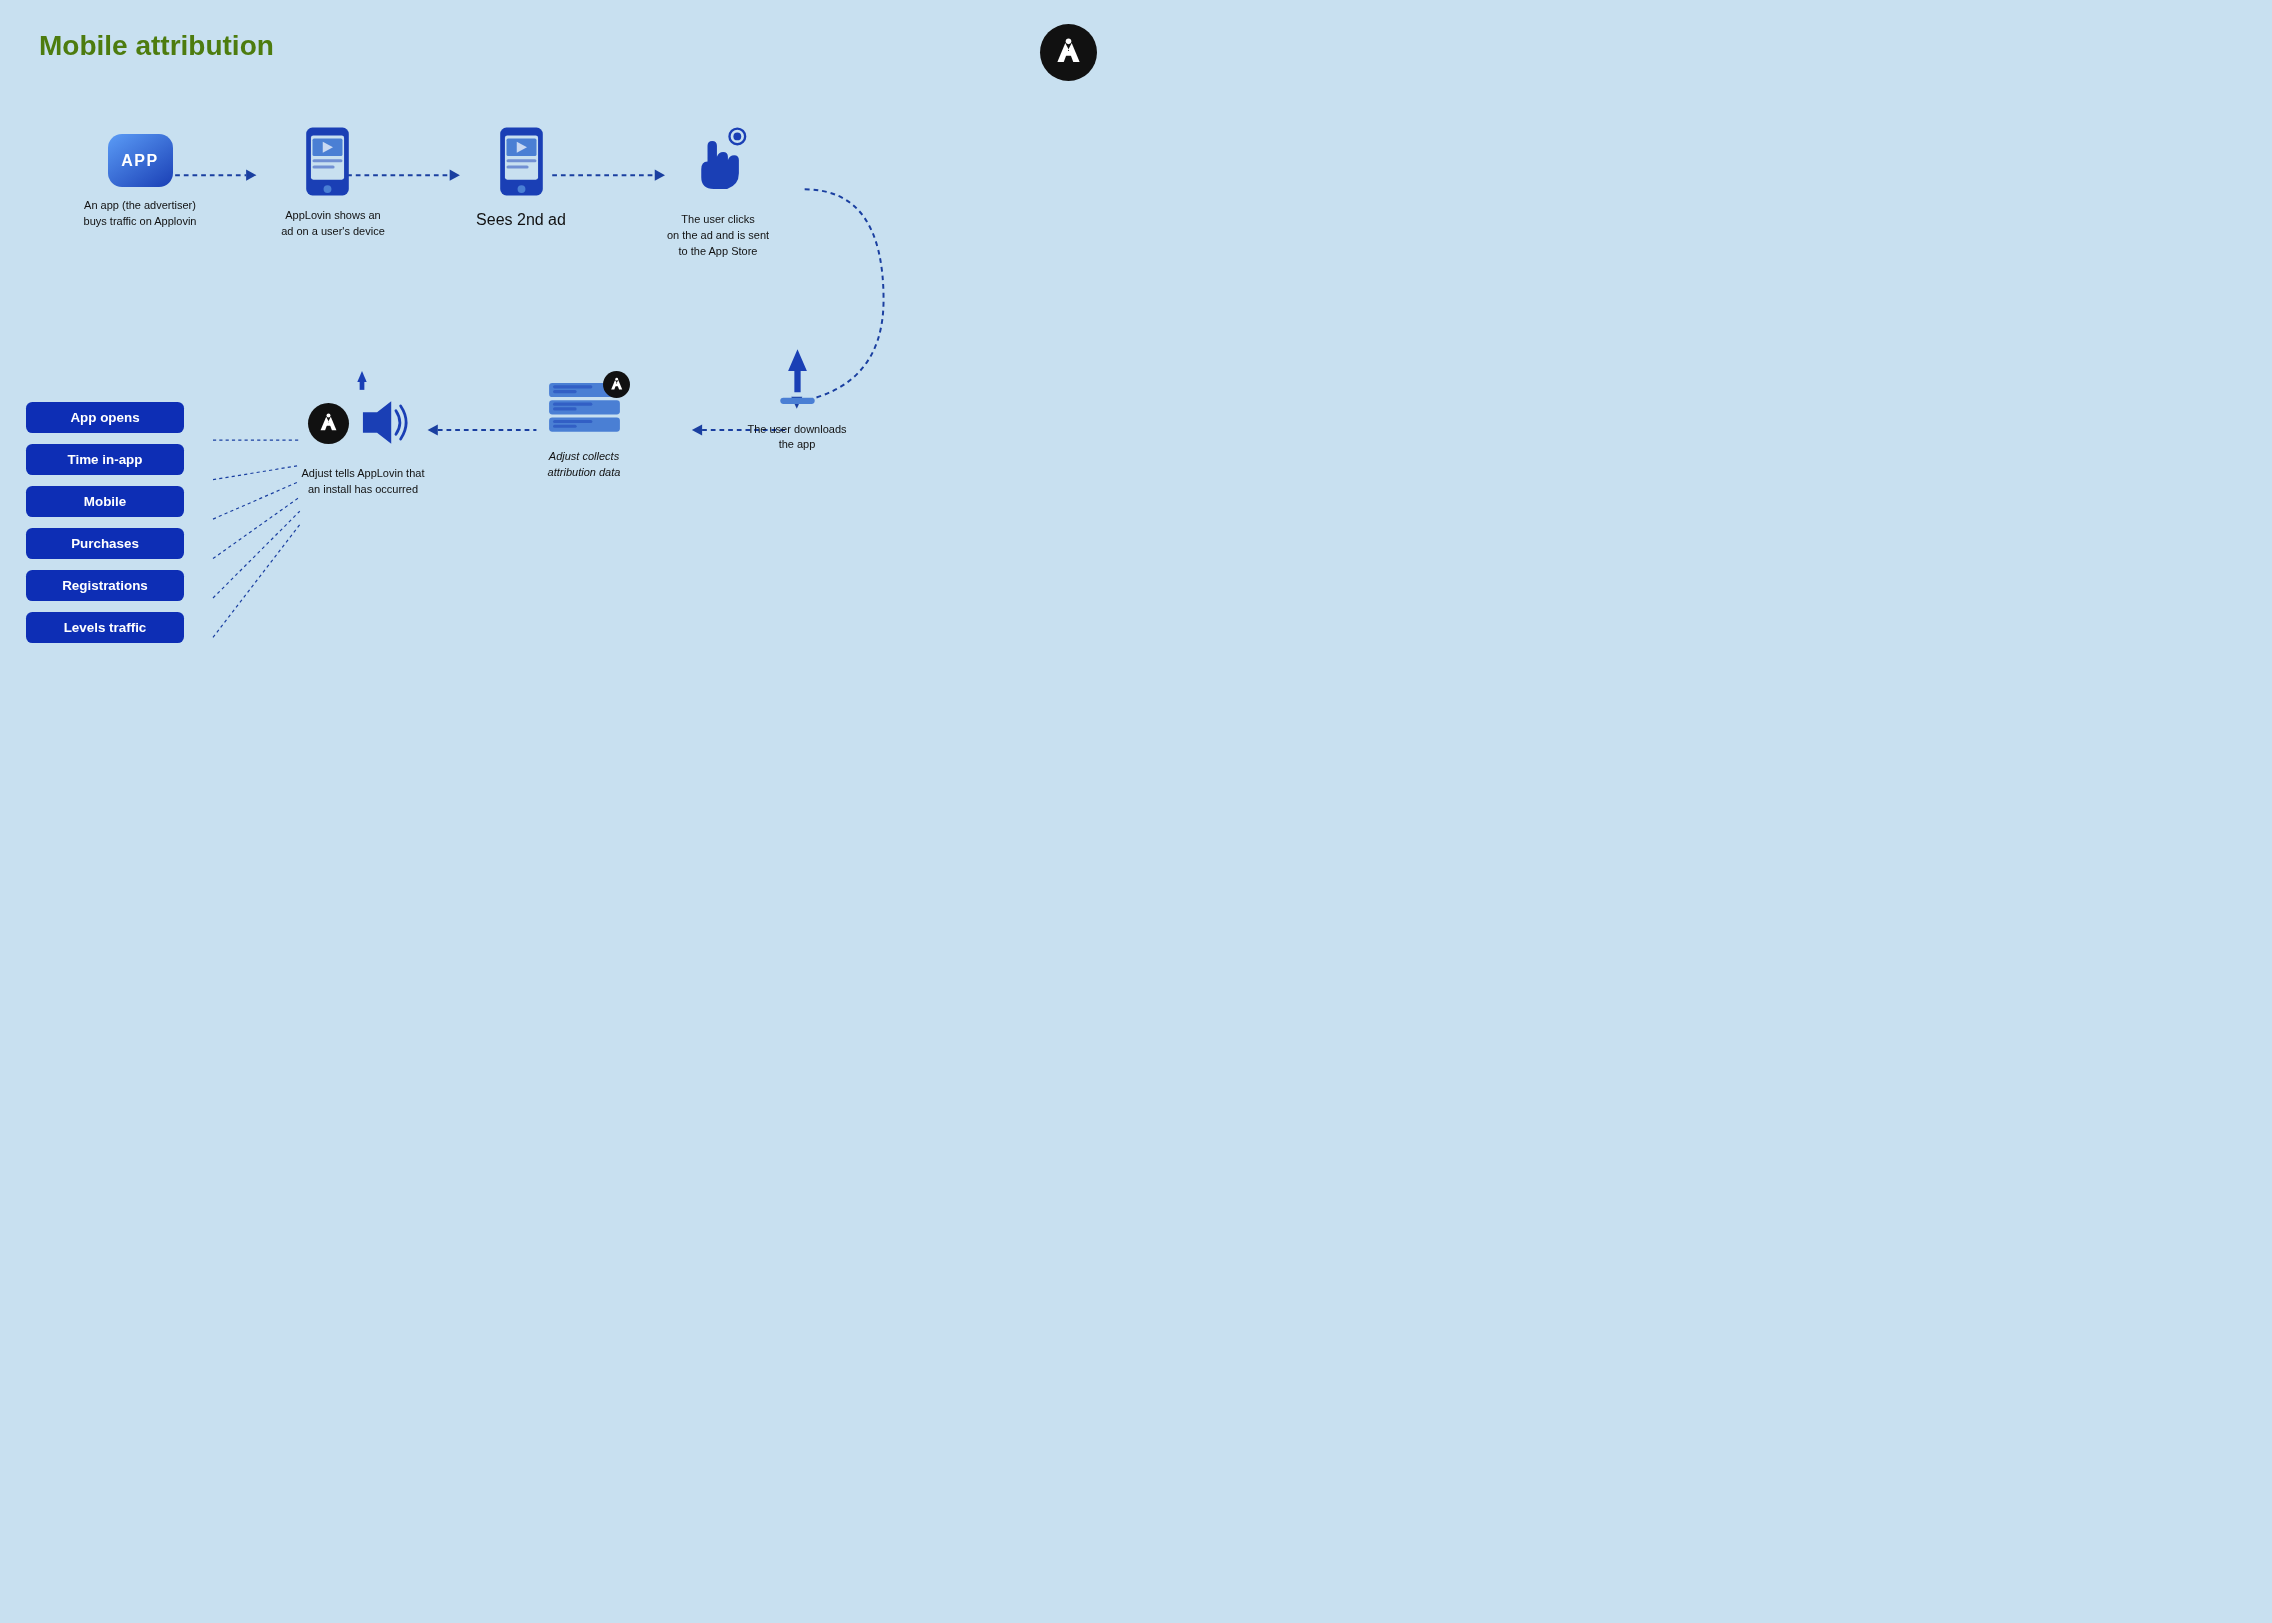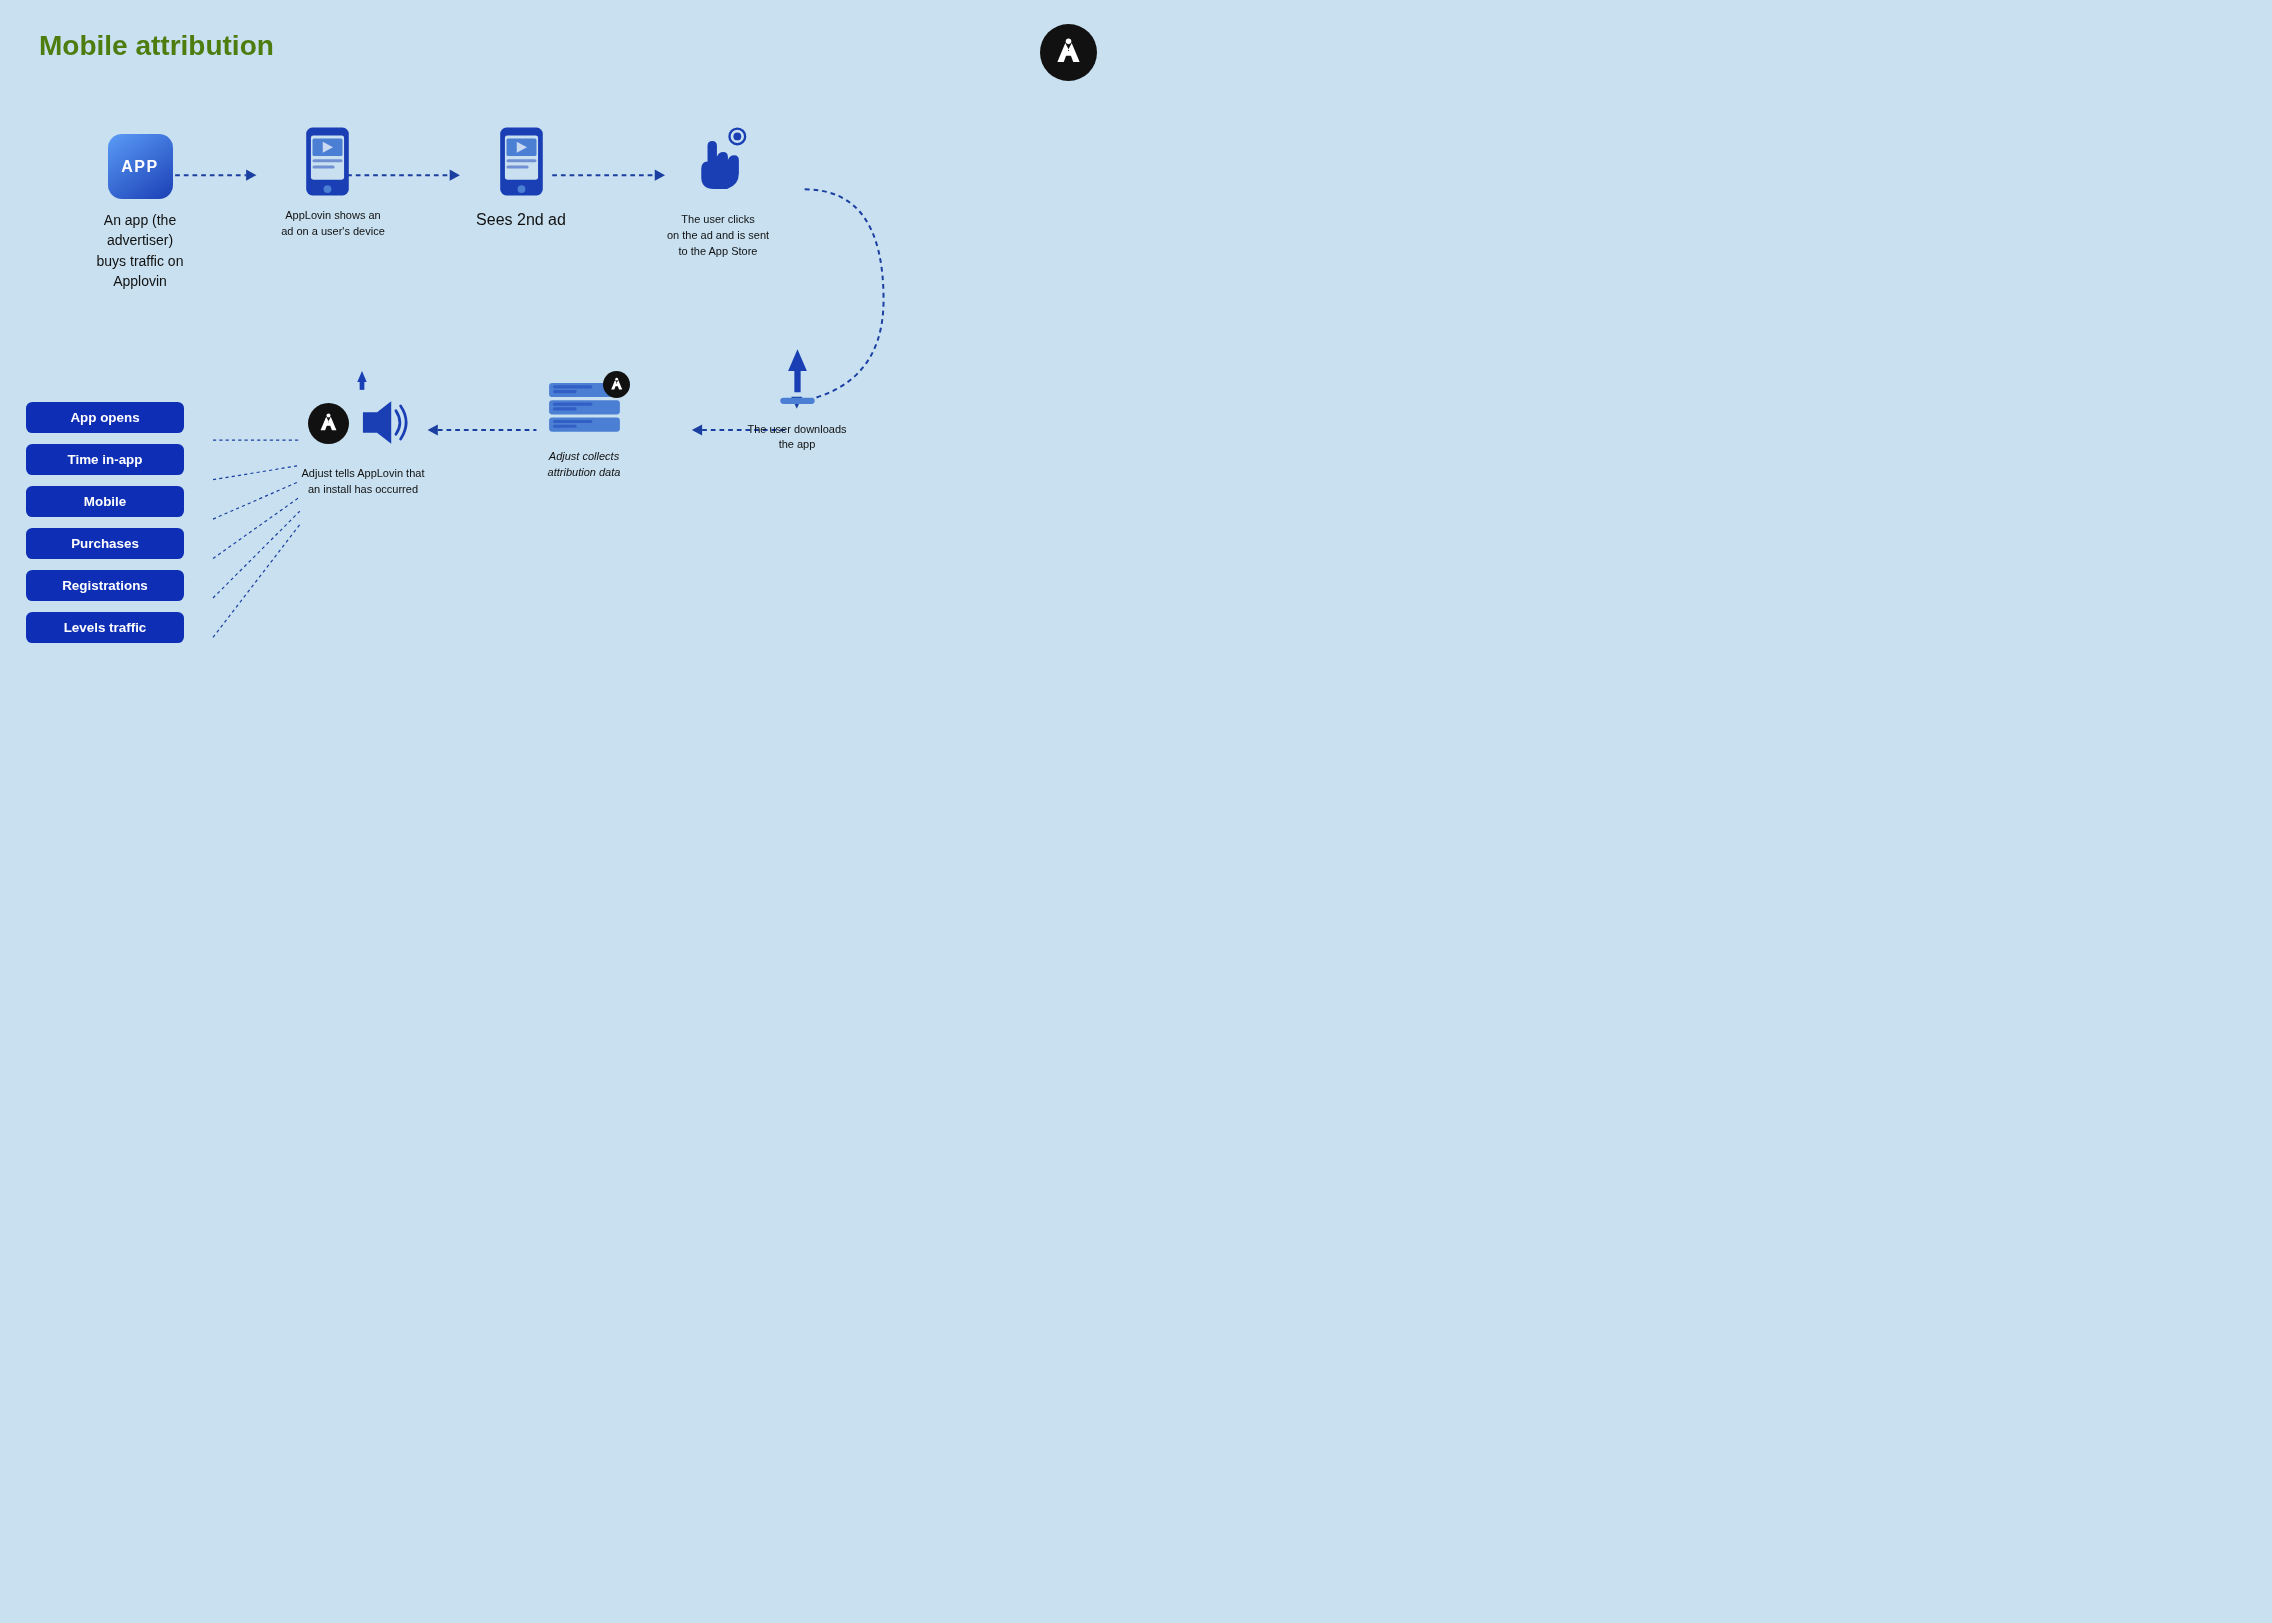--- a/index.html
+++ b/index.html
@@ -99,25 +99,25 @@
     <path d="M8 34 L18 10 L22 18 L16 34 Z" fill="white"></path>
     <path d="M36 34 L26 10 L22 18 L28 34 Z" fill="white"></path>
     <path d="M14 26 L30 26 L27 20 L17 20 Z" fill="white"></path>
 
     <circle cx="22" cy="8" r="3.5" fill="white"></circle>
   </svg>
 </div>
 
 <div style="position:absolute; top:134px; left:69px; display:flex; flex-direction:column; align-items:center; width:142px; text-align:center;">
 
-  <div style="width:65px;height:65px;background:linear-gradient(145deg,#5b9cf6,#1a3fb5);border-radius:14px;display:flex;align-items:center;justify-content:center;color:white;font-weight:900;font-size:16px;letter-spacing:1.6px;margin-bottom:11px;">
+  <div style="width:65px;height:53px;background:linear-gradient(145deg,#5b9cf6,#1a3fb5);border-radius:14px;display:flex;align-items:center;justify-content:center;color:white;font-weight:900;font-size:16px;letter-spacing:1.6px;margin-bottom:11px;">
     
     APP
   </div>
-  <div style="font-size:14px;color:#111;line-height:1.45;">
+  <div style="font-size:11px;color:#111;line-height:1.45;">
     An app (the advertiser)<br>buys traffic on Applovin
   </div>
 </div>
 
 <div style="position:absolute; top:126px; left:256px; display:flex; flex-direction:column; align-items:center; width:142px; text-align:center;">
 
   <svg width="49" height="71" viewBox="0 0 62 90" style="margin-bottom:11px;">
     <rect x="4" y="2" width="54" height="86" rx="8" ry="8" fill="#1a3fb5"></rect>
     <rect x="10" y="12" width="42" height="56" rx="3" fill="#c8e0f0"></rect>
 

